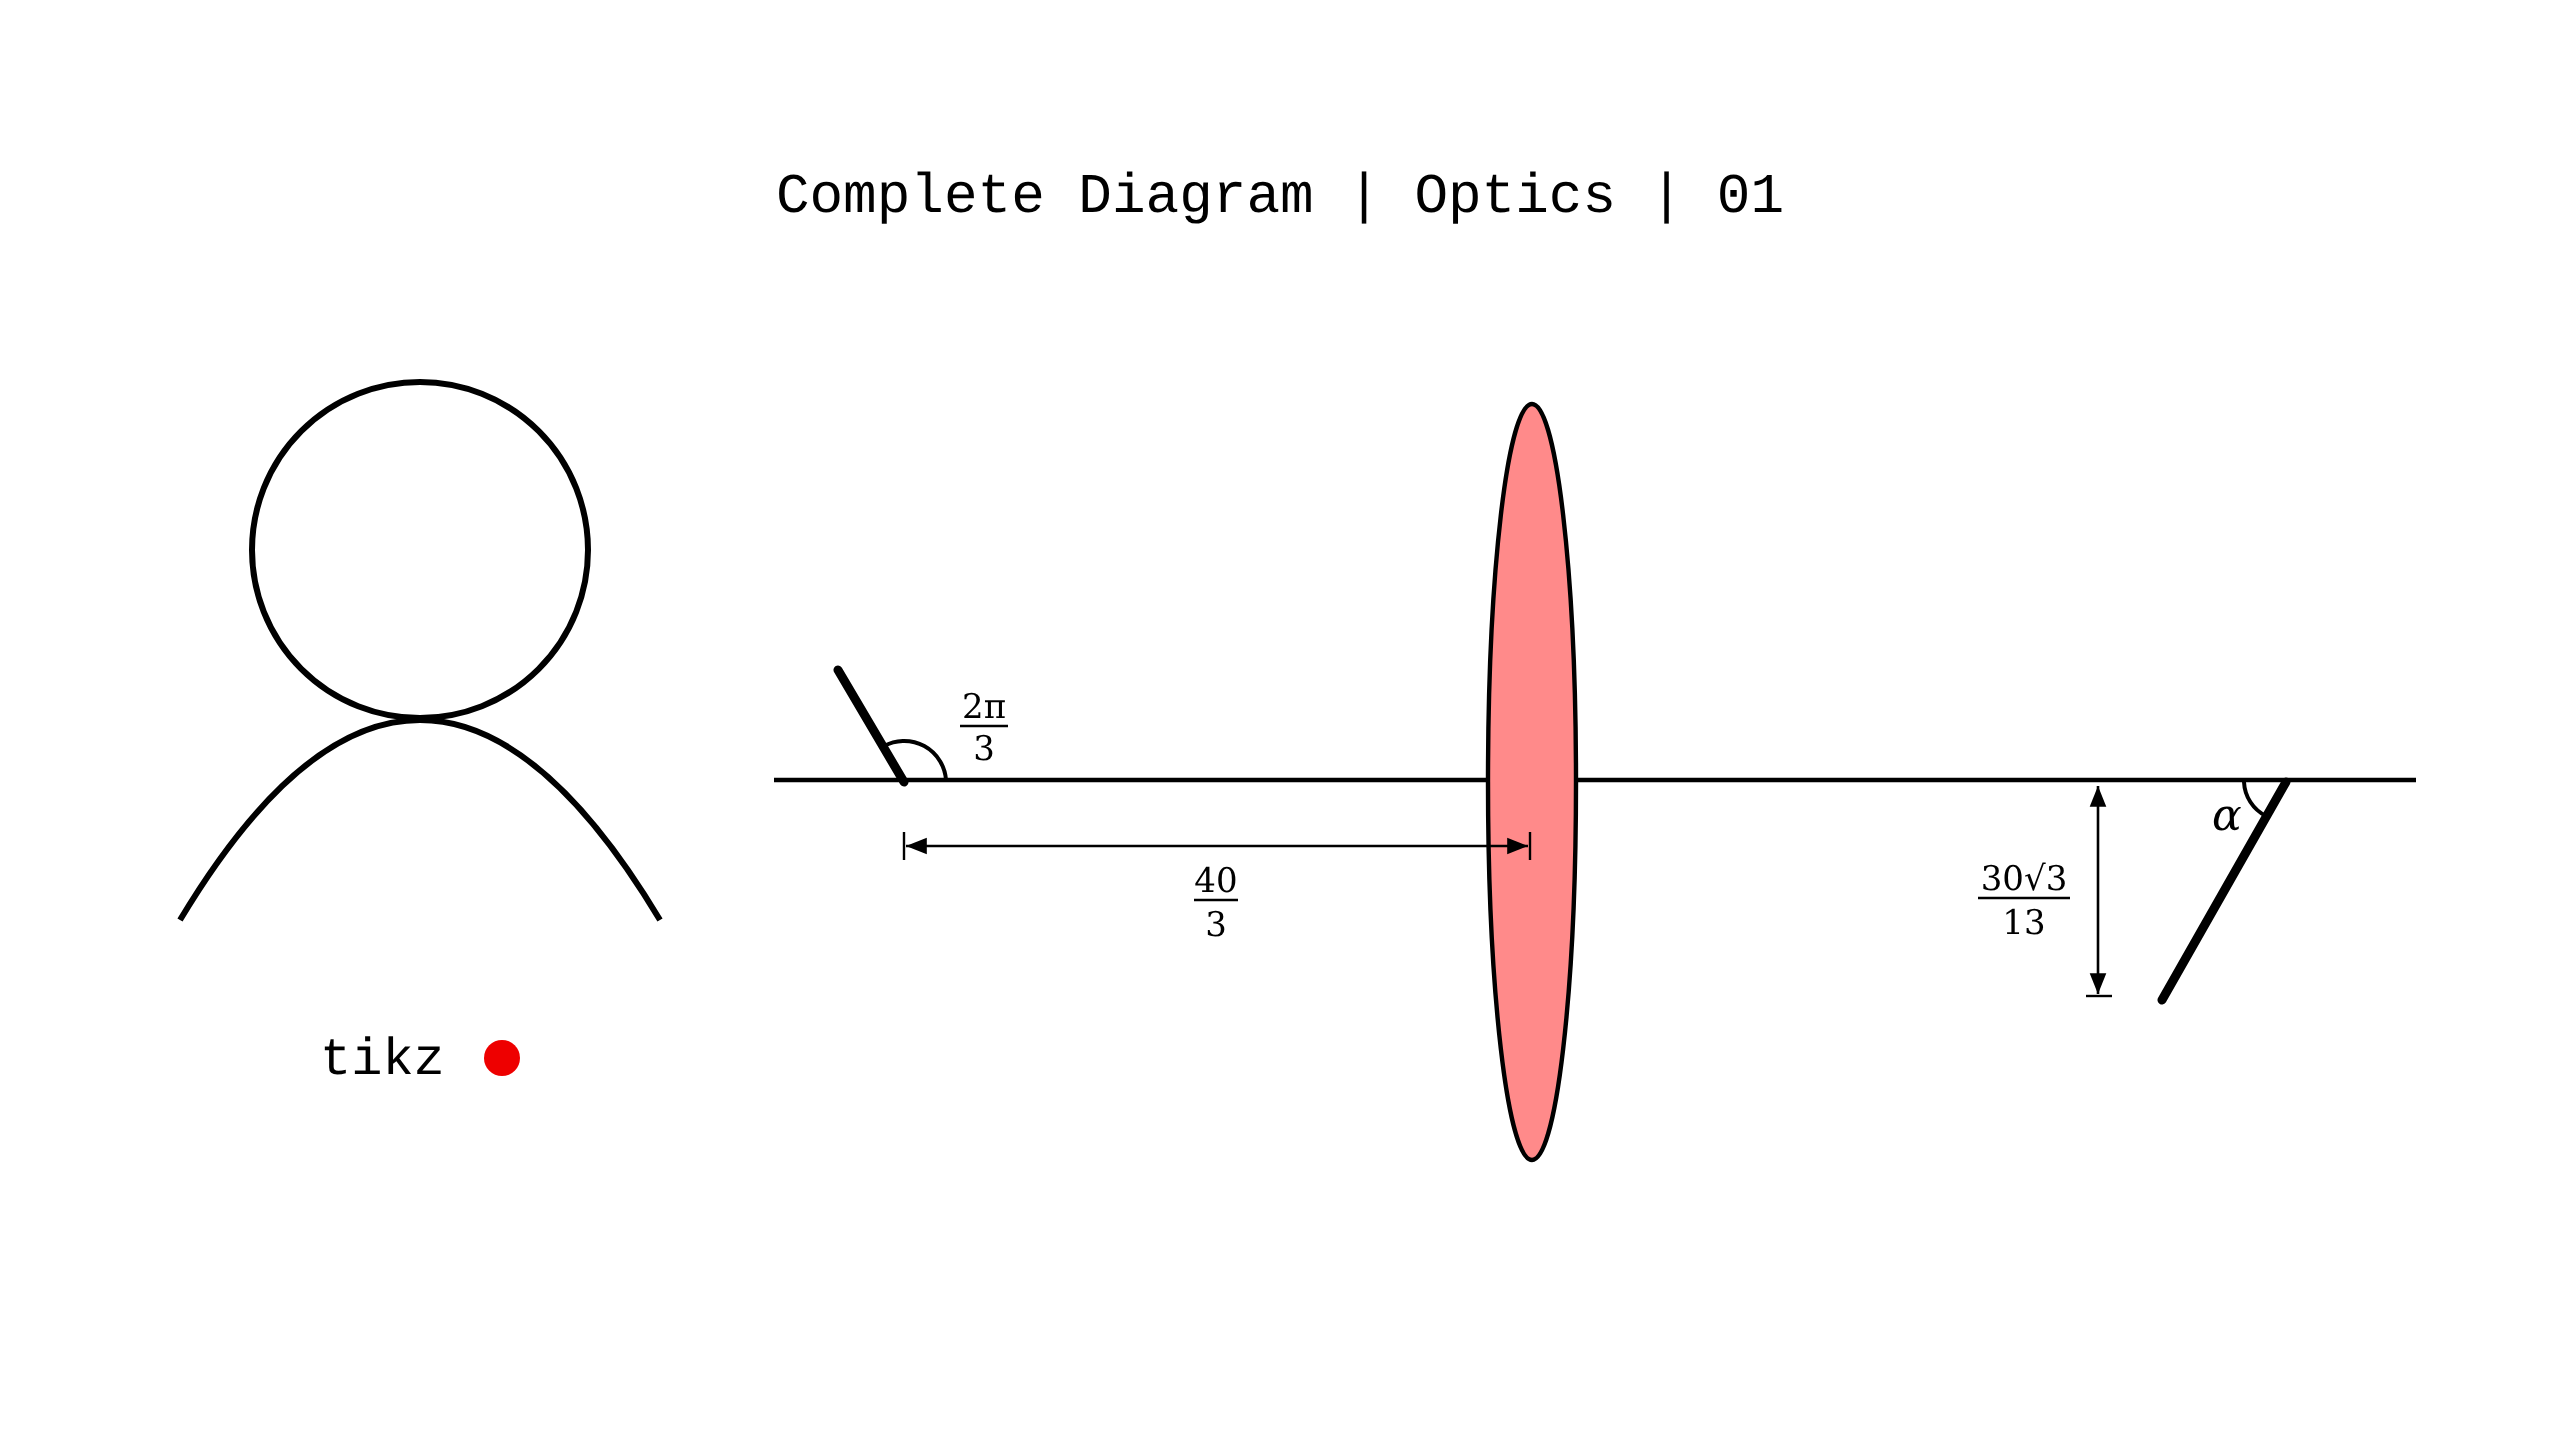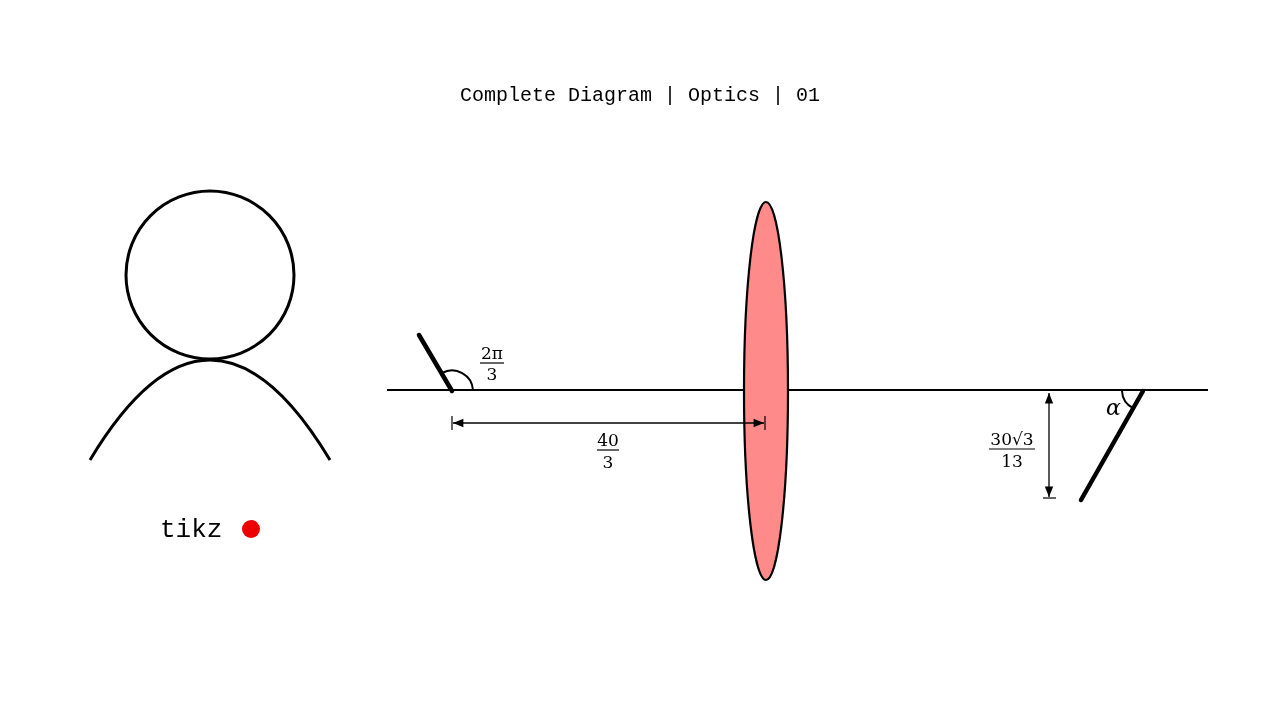--- a/index.html
+++ b/index.html
@@ -1,20 +1,20 @@
 <!DOCTYPE html>
 <html><head>
   <meta charset="utf-8">
   <style>
     html, body { margin: 0; padding: 0; background: #ffffff; }
     body { width: 1280px; height: 720px; position: relative; overflow: hidden; }
     .title {
       position: absolute; left: 0; top: 84px; width: 1280px; text-align: center;
       font-family: "Liberation Mono", "DejaVu Sans Mono", monospace;
-      font-size: 20px; color: #000; letter-spacing: 0px;
+      font-size: 28px; color: #000; letter-spacing: 0px;
     }
     svg.canvas { position: absolute; left: 0; top: 0; }
     .mono { font-family: "Liberation Mono", "DejaVu Sans Mono", monospace; }
     .serif { font-family: "DejaVu Serif", "Liberation Serif", serif; }
   </style>
 </head>
 <body>
 
 <div class="title">Complete Diagram | Optics | 01</div>
 

